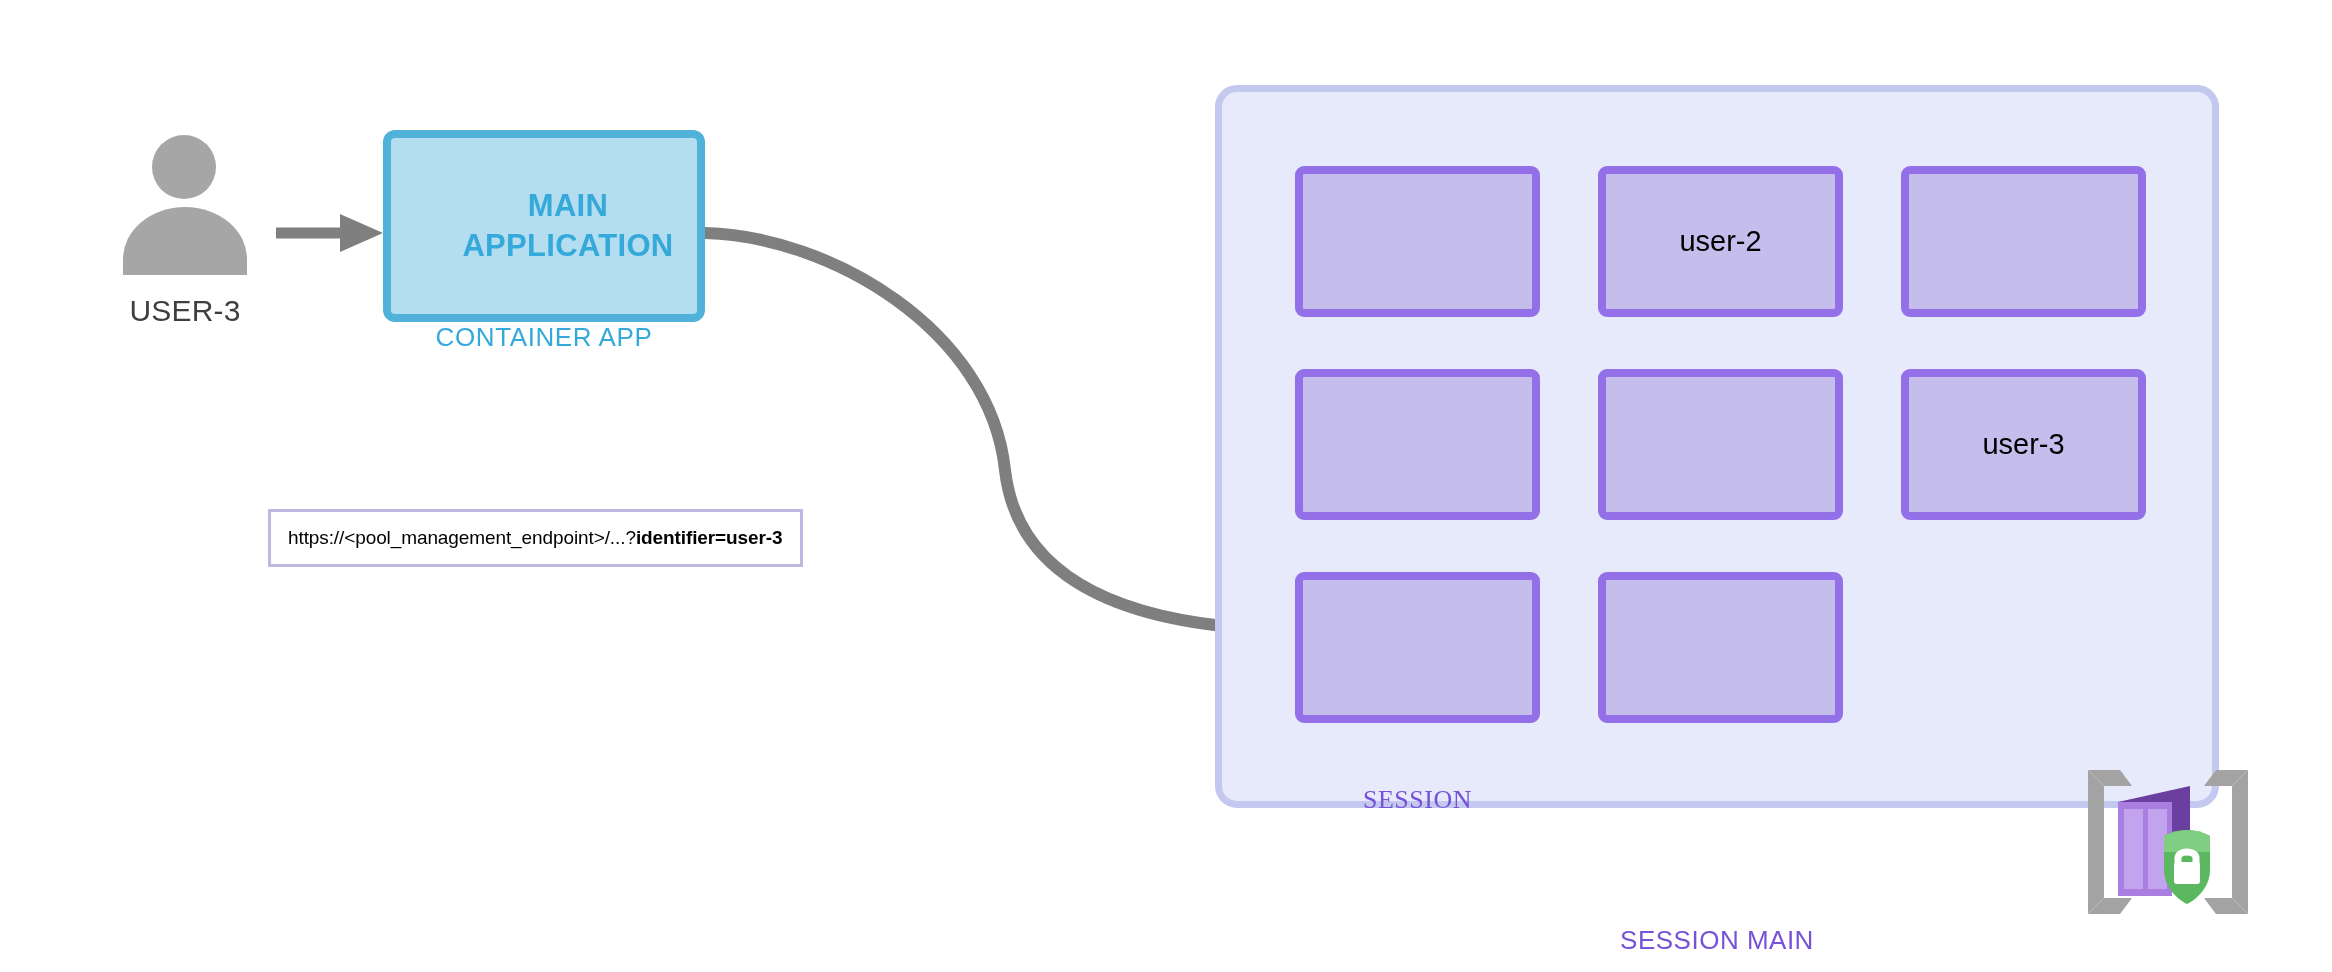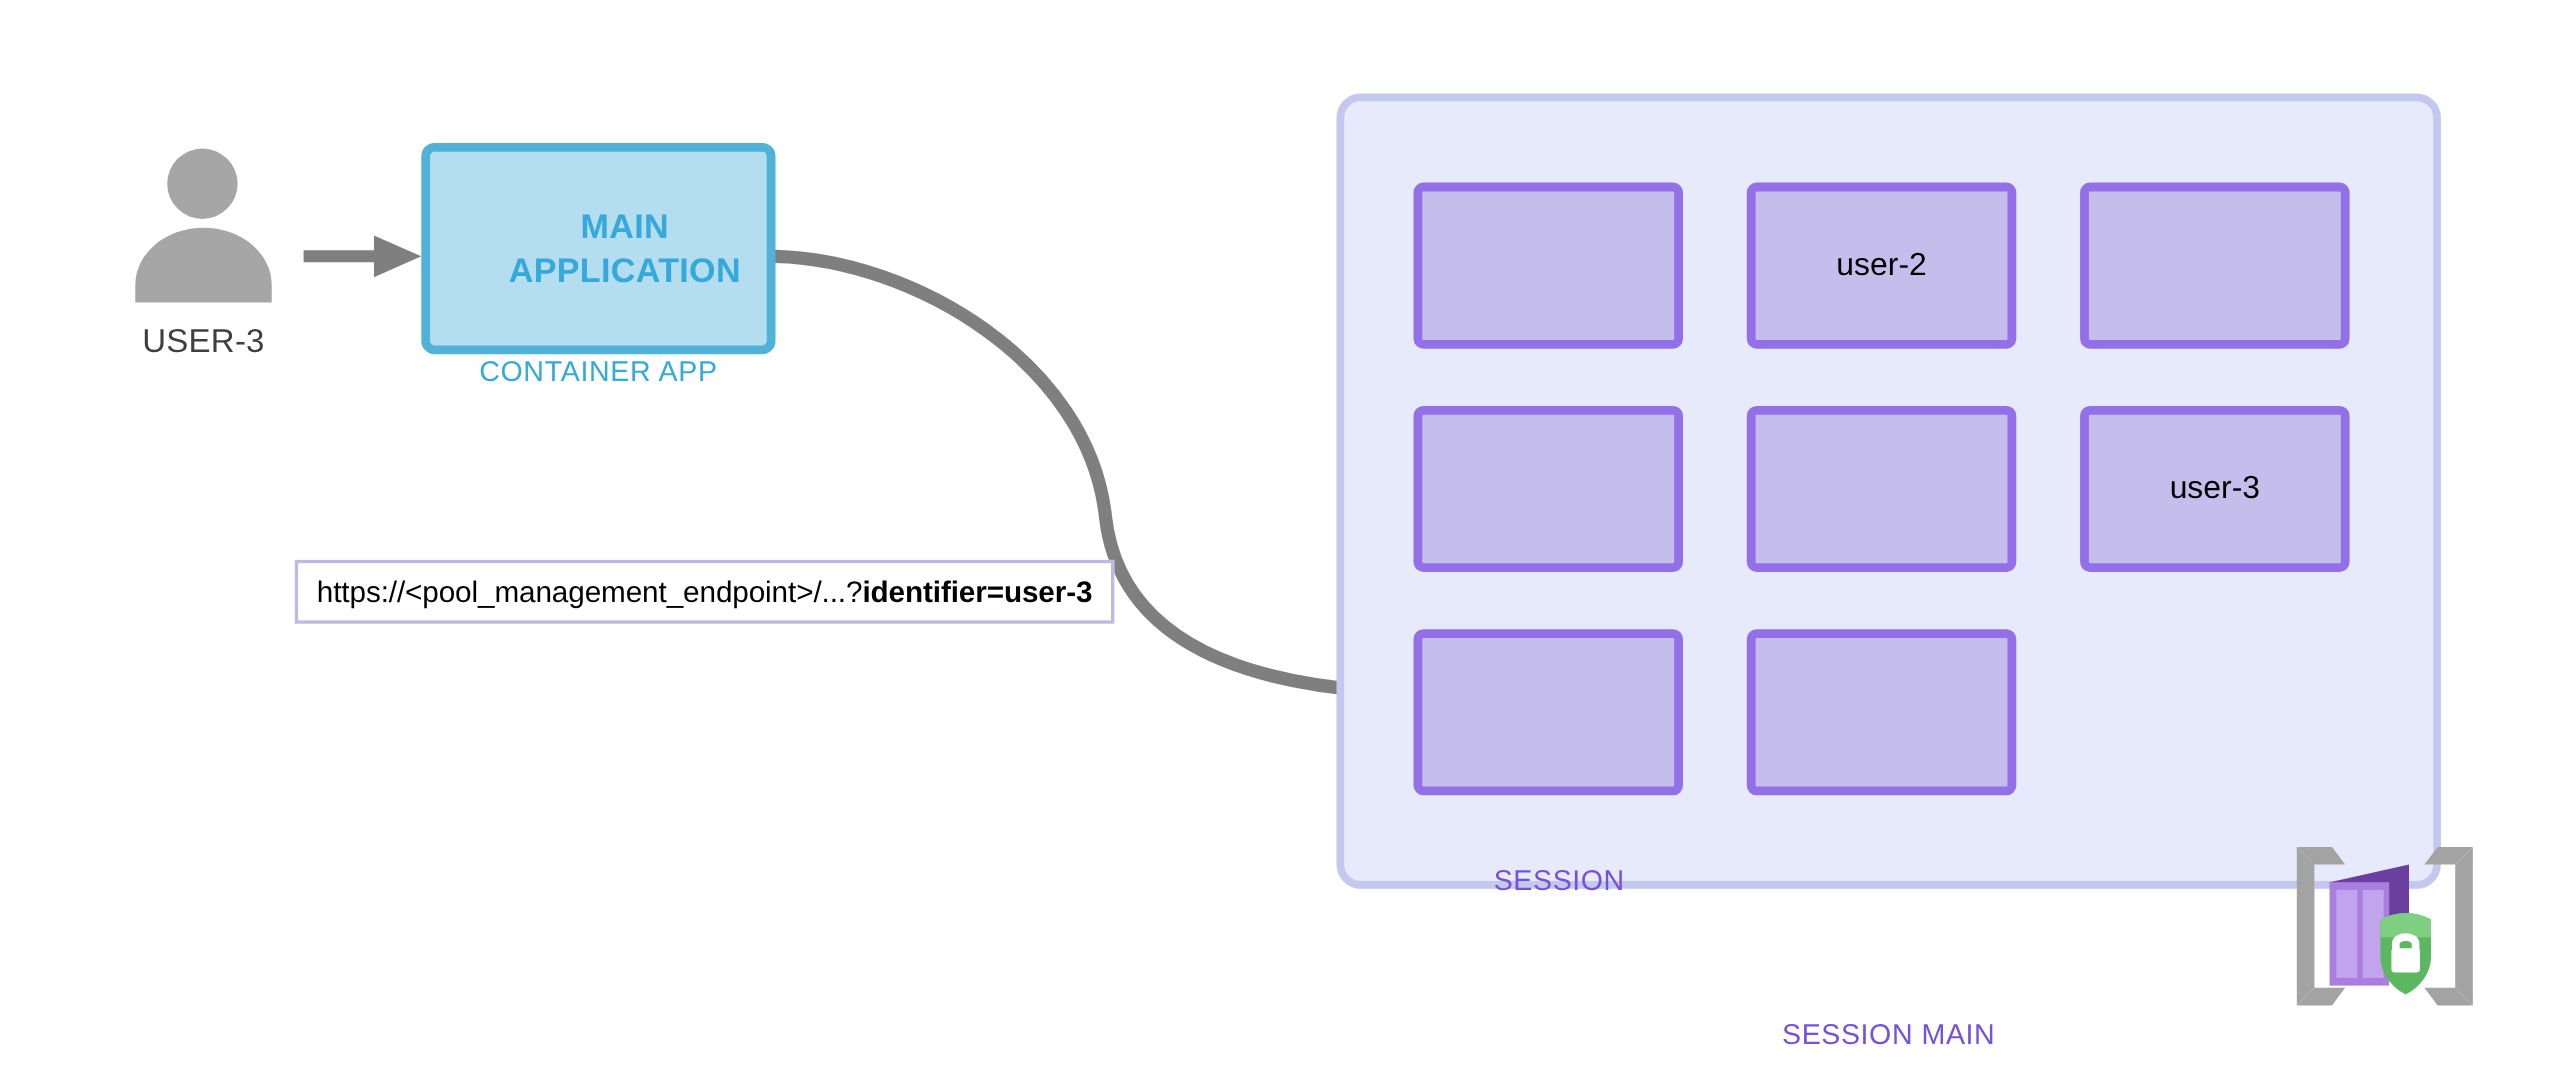--- a/index.html
+++ b/index.html
@@ -112,21 +112,21 @@
     height: 58px;
     box-sizing: border-box;
     background: #ffffff;
     border: 3px solid #bfb8e0;
     display: flex;
     align-items: center;
     padding: 0 17px;
     z-index: 6;
   }
   #url-text {
-    font-size: 27px;
+    font-size: 19px;
     color: #000000;
     white-space: nowrap;
     letter-spacing: -0.1px;
   }
   #url-text b { font-weight: bold; }
 
   
   #pool-node {
     position: absolute;
     left: 1215px;
@@ -136,21 +136,21 @@
     width: 1004px;
     height: 723px;
     box-sizing: border-box;
     background: #e6eafa;
     border: 7px solid #c3c8ee;
     border-radius: 22px;
     position: relative;
   }
   #session-grid {
     position: absolute;
-    left: 63px;
+    left: 73px;
     top: 74px;
     display: grid;
     grid-template-columns: repeat(3, 245px);
     grid-template-rows: repeat(3, 151px);
     column-gap: 58px;
     row-gap: 52px;
   }
   .session-box {
     box-sizing: border-box;
     background: #c5bdec;
@@ -168,20 +168,21 @@
   #session-sublabel {
     position: absolute;
     left: 73px;
     top: 693px;
     width: 245px;
     text-align: center;
     color: #7552d8;
     font-size: 26px;
     letter-spacing: 0.5px;
     white-space: nowrap;
+    font-family: Liberation Serif, serif;
   }
   #pool-sublabel {
     position: absolute;
     left: 0px;
     top: 840px;
     width: 1004px;
     text-align: center;
     color: #7552d8;
     font-size: 26px;
     letter-spacing: 0.5px;

